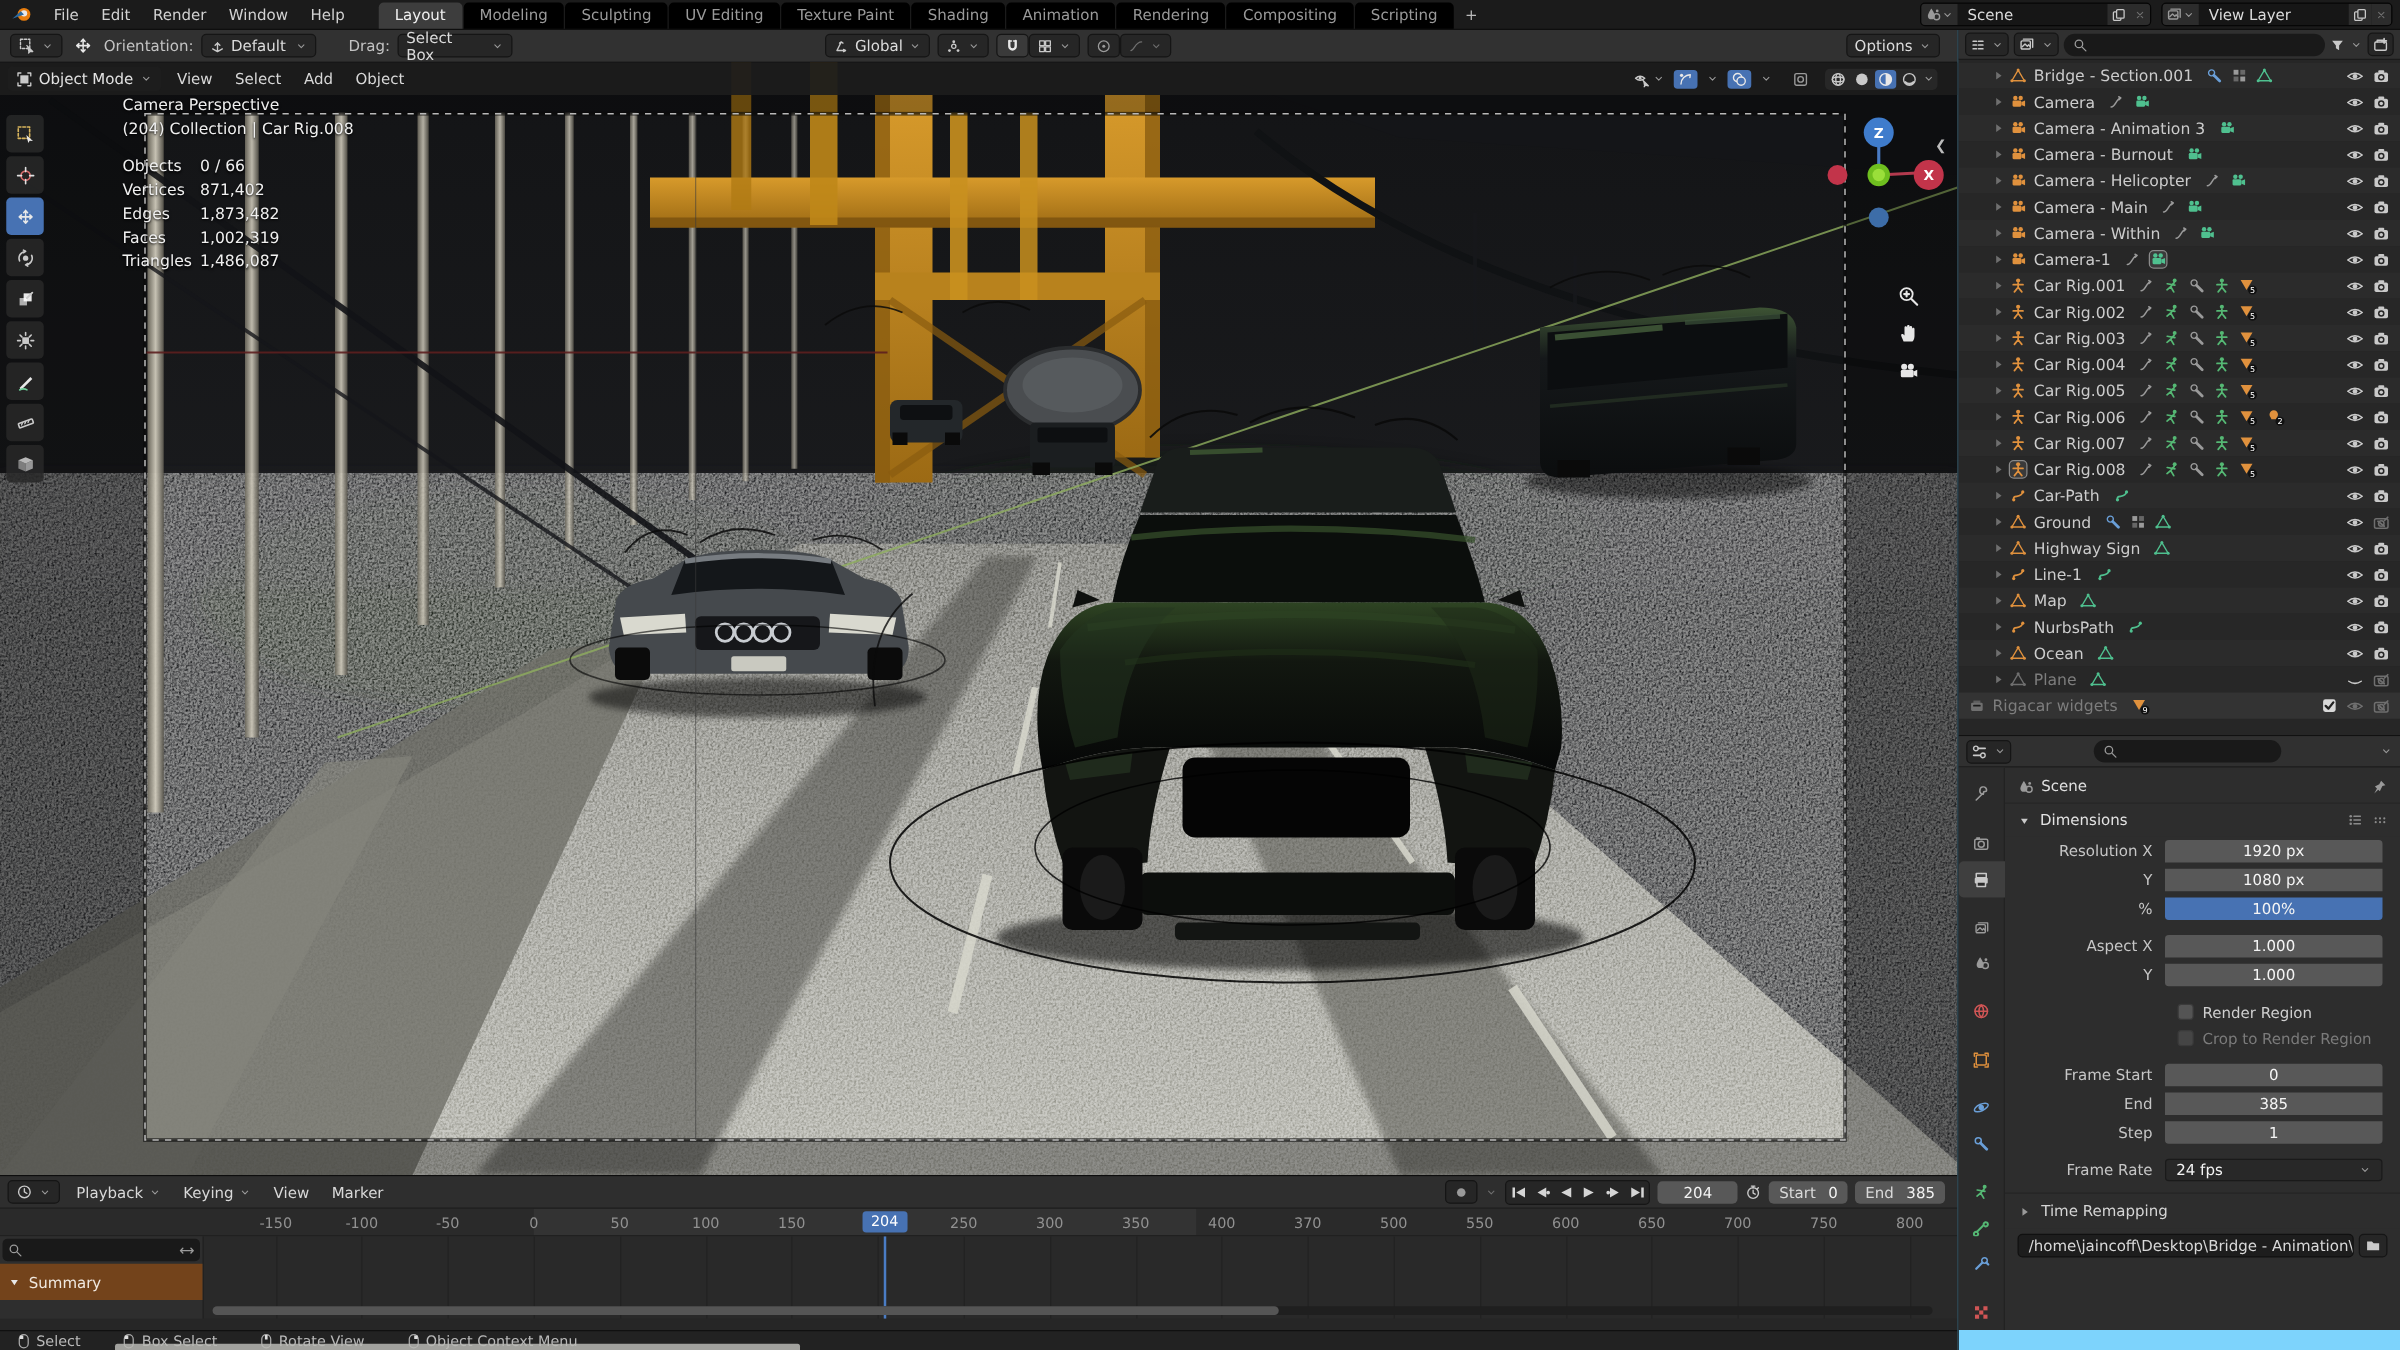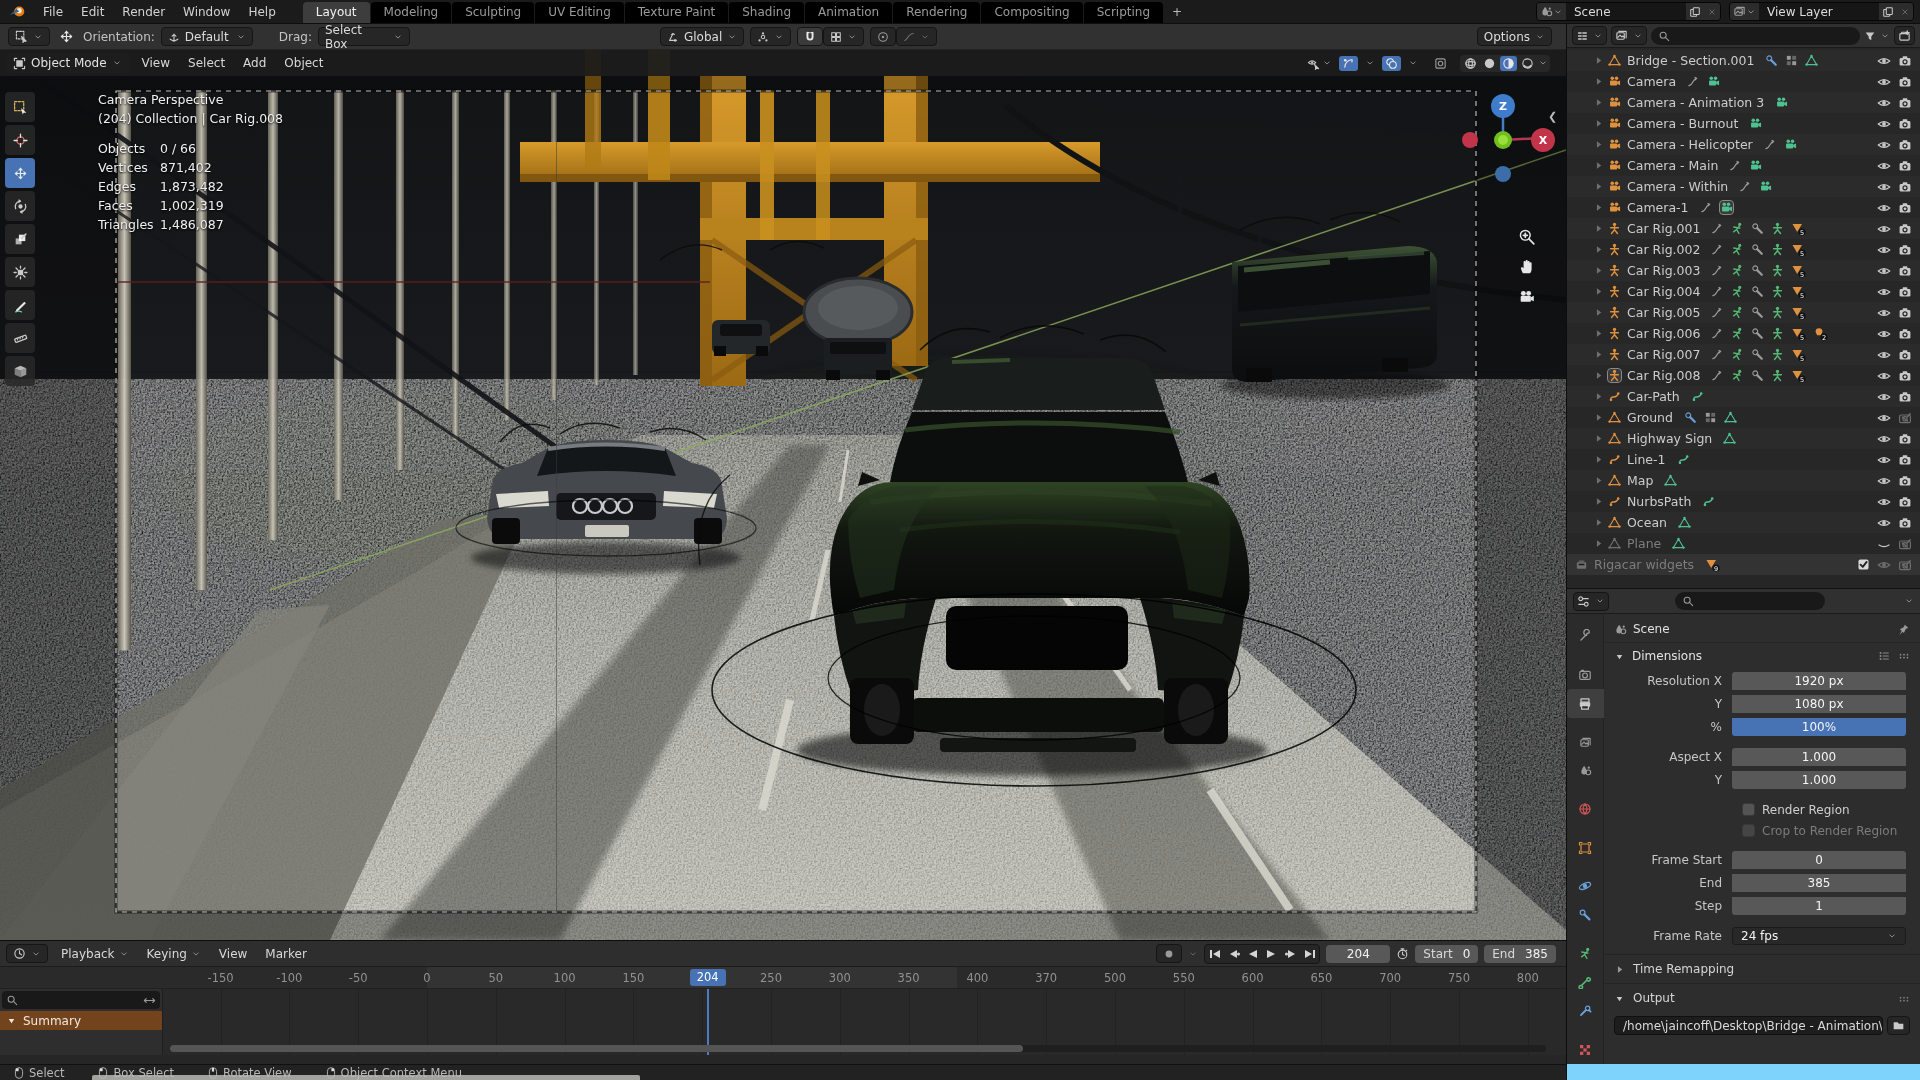--- a/index.html
+++ b/index.html
@@ -44,21 +44,21 @@
   .hbtn { display:flex; align-items:center; gap:2px; background:transparent; border-radius:3px; padding:1px 3px; }
   .hbtn.on { background:#4772b3; }
   .shade-group { display:flex; align-items:center; background:#272727; border-radius:4px; padding:1px 2px; gap:2px; }
   .shade-btn { display:flex; border-radius:3px; padding:1px 2px; }
   .shade-btn.on { background:#4772b3; }
 
   #vp-toolbar { position:absolute; left:5px; top:42px; width:32px; display:flex; flex-direction:column; gap:3px; z-index:25; }
   .tool-btn { width:30px; height:30px; border-radius:4px; background:rgba(40,40,40,0.85); display:flex; align-items:center; justify-content:center; color:#d6d6d6; }
   .tool-btn.active { background:#4772b3; color:#fff; }
 
-  #vp-overlay-text { position:absolute; left:98px; top:40px; z-index:20; color:#f0f0f0; text-shadow:0 1px 2px #000; line-height:19px; font-size:12.5px; }
+  #vp-overlay-text { position:absolute; left:98px; top:24px; z-index:20; color:#f0f0f0; text-shadow:0 1px 2px #000; line-height:19px; font-size:12.5px; }
   #vp-stats { margin-top:11px; }
   .stat-row { display:flex; }
   .stat-row .sl { width:62px; }
 
   #nav-gizmo { position:absolute; left:1455px; top:38px; width:110px; height:110px; z-index:20; }
   .giz-dot { position:absolute; border-radius:50%; display:flex; align-items:center; justify-content:center; font-size:11px; color:#fff; font-weight:bold; }
   #vp-side-icons { position:absolute; left:1518px; top:178px; z-index:20; display:flex; flex-direction:column; gap:13px; color:#e6e6e6; }
   #vp-collapse { position:absolute; left:1548px; top:60px; color:#bbb; z-index:20; font-size:11px; }
 
   
@@ -70,21 +70,21 @@
   .field { background:#585858; border-radius:4px; height:18px; display:flex; align-items:center; justify-content:center; color:#f2f2f2; padding:0 8px; }
   .field .fl { color:#d9d9d9; margin-right:10px; }
   #tl-ruler { position:relative; height:22px; background:#2a2a2a; border-bottom:1px solid #202020; overflow:hidden; }
   .ruler-label { position:absolute; top:4px; transform:translateX(-50%); color:#919191; font-size:11.5px; }
   #tl-range-band { position:absolute; top:0; bottom:0; background:#333333; }
   #tl-body { position:relative; height:66px; background:#292929; overflow:hidden; }
   .tl-grid { position:absolute; top:0; bottom:0; width:1px; background:#222222; }
   #tl-left { position:absolute; left:0; top:0; width:163px; bottom:0; background:#2e2e2e; border-right:1px solid #1e1e1e; }
   #tl-search { margin:2px 2px; height:18px; background:#191919; border-radius:4px; display:flex; align-items:center; padding:0 4px; gap:4px; color:#888; }
   #tl-search .grow { flex:1; }
-  #summary-row { height:19px; background:#73431b; display:flex; align-items:center; color:#f0e8df; padding-left:6px; gap:6px; }
+  #summary-row { height:29px; background:#73431b; display:flex; align-items:center; color:#f0e8df; padding-left:6px; gap:6px; }
   #playhead-badge { position:absolute; top:2px; transform:translateX(-50%); background:#4772b3; color:#fff; border-radius:3px; padding:1px 7px 2px; font-size:11.5px; z-index:6; }
   #tl-scroll { position:absolute; left:170px; right:20px; bottom:3px; height:7px; background:#1f1f1f; border-radius:4px; }
   #tl-scroll .thumb { position:absolute; left:0; width:62%; top:0; bottom:0; background:#555; border-radius:4px; }
 
   
   #statusbar { position:absolute; left:0; top:1064px; width:1920px; height:16px; background:#222222; border-top:1px solid #101010; display:flex; align-items:center; color:#b9b9b9; font-size:11.5px; }
   .sb-item { display:flex; align-items:center; gap:5px; margin-right:34px; }
   #sb-version { margin-left:auto; margin-right:12px; color:#9c9c9c; }
   #sb-lightbar { position:absolute; left:92px; bottom:0; width:548px; height:5px; background:#b9b9b4; border-radius:2px 2px 0 0; opacity:.85; }
 
@@ -2592,40 +2592,20 @@
         </div>
         <div style="height:6px"></div>
         <div class="section-row">
           <span class="ic gray">
               <svg width="11" height="11" viewBox="0 0 14 14" fill="none" stroke="currentColor" stroke-width="1.2" stroke-linecap="round" stroke-linejoin="round">
                 <polygon points="5,3 10.5,7 5,11" fill="currentColor" stroke="none"></polygon>
               </svg>
             </span>
           <span>Time Remapping</span>
         </div>
-        <div class="section-row">
-          <span class="ic lgray">
-              <svg width="11" height="11" viewBox="0 0 14 14" fill="none" stroke="currentColor" stroke-width="1.2" stroke-linecap="round" stroke-linejoin="round">
-                <polygon points="3.5,5 10.5,5 7,10.5" fill="currentColor" stroke="none"></polygon>
-              </svg>
-            </span>
-          <span>Output</span>
-          <span class="hicons"><span class="ic">
-                <svg width="12" height="12" viewBox="0 0 14 14" fill="none" stroke="currentColor" stroke-width="1.2" stroke-linecap="round" stroke-linejoin="round">
-                  <g fill="currentColor" stroke="none">
-                    <circle cx="3" cy="5.5" r="1"></circle>
-                    <circle cx="7" cy="5.5" r="1"></circle>
-                    <circle cx="11" cy="5.5" r="1"></circle>
-                    <circle cx="3" cy="9" r="1"></circle>
-                    <circle cx="7" cy="9" r="1"></circle>
-                    <circle cx="11" cy="9" r="1"></circle>
-                  </g>
-                </svg>
-              </span></span>
-        </div>
         <div id="output-path-row">
           <span id="output-path">/home\jaincoff\Desktop\Bridge - Animation\</span>
           <span class="drop" style="padding:0 4px">
               <span class="ic lgray">
                 <svg width="13" height="13" viewBox="0 0 14 14" fill="none" stroke="currentColor" stroke-width="1.2" stroke-linecap="round" stroke-linejoin="round">
                   <path d="M1.8 3.4 H6 L7.4 5 H12.2 V11 H1.8 Z" fill="currentColor" stroke="none"></path>
                 </svg>
               </span>
             </span>
         </div>

